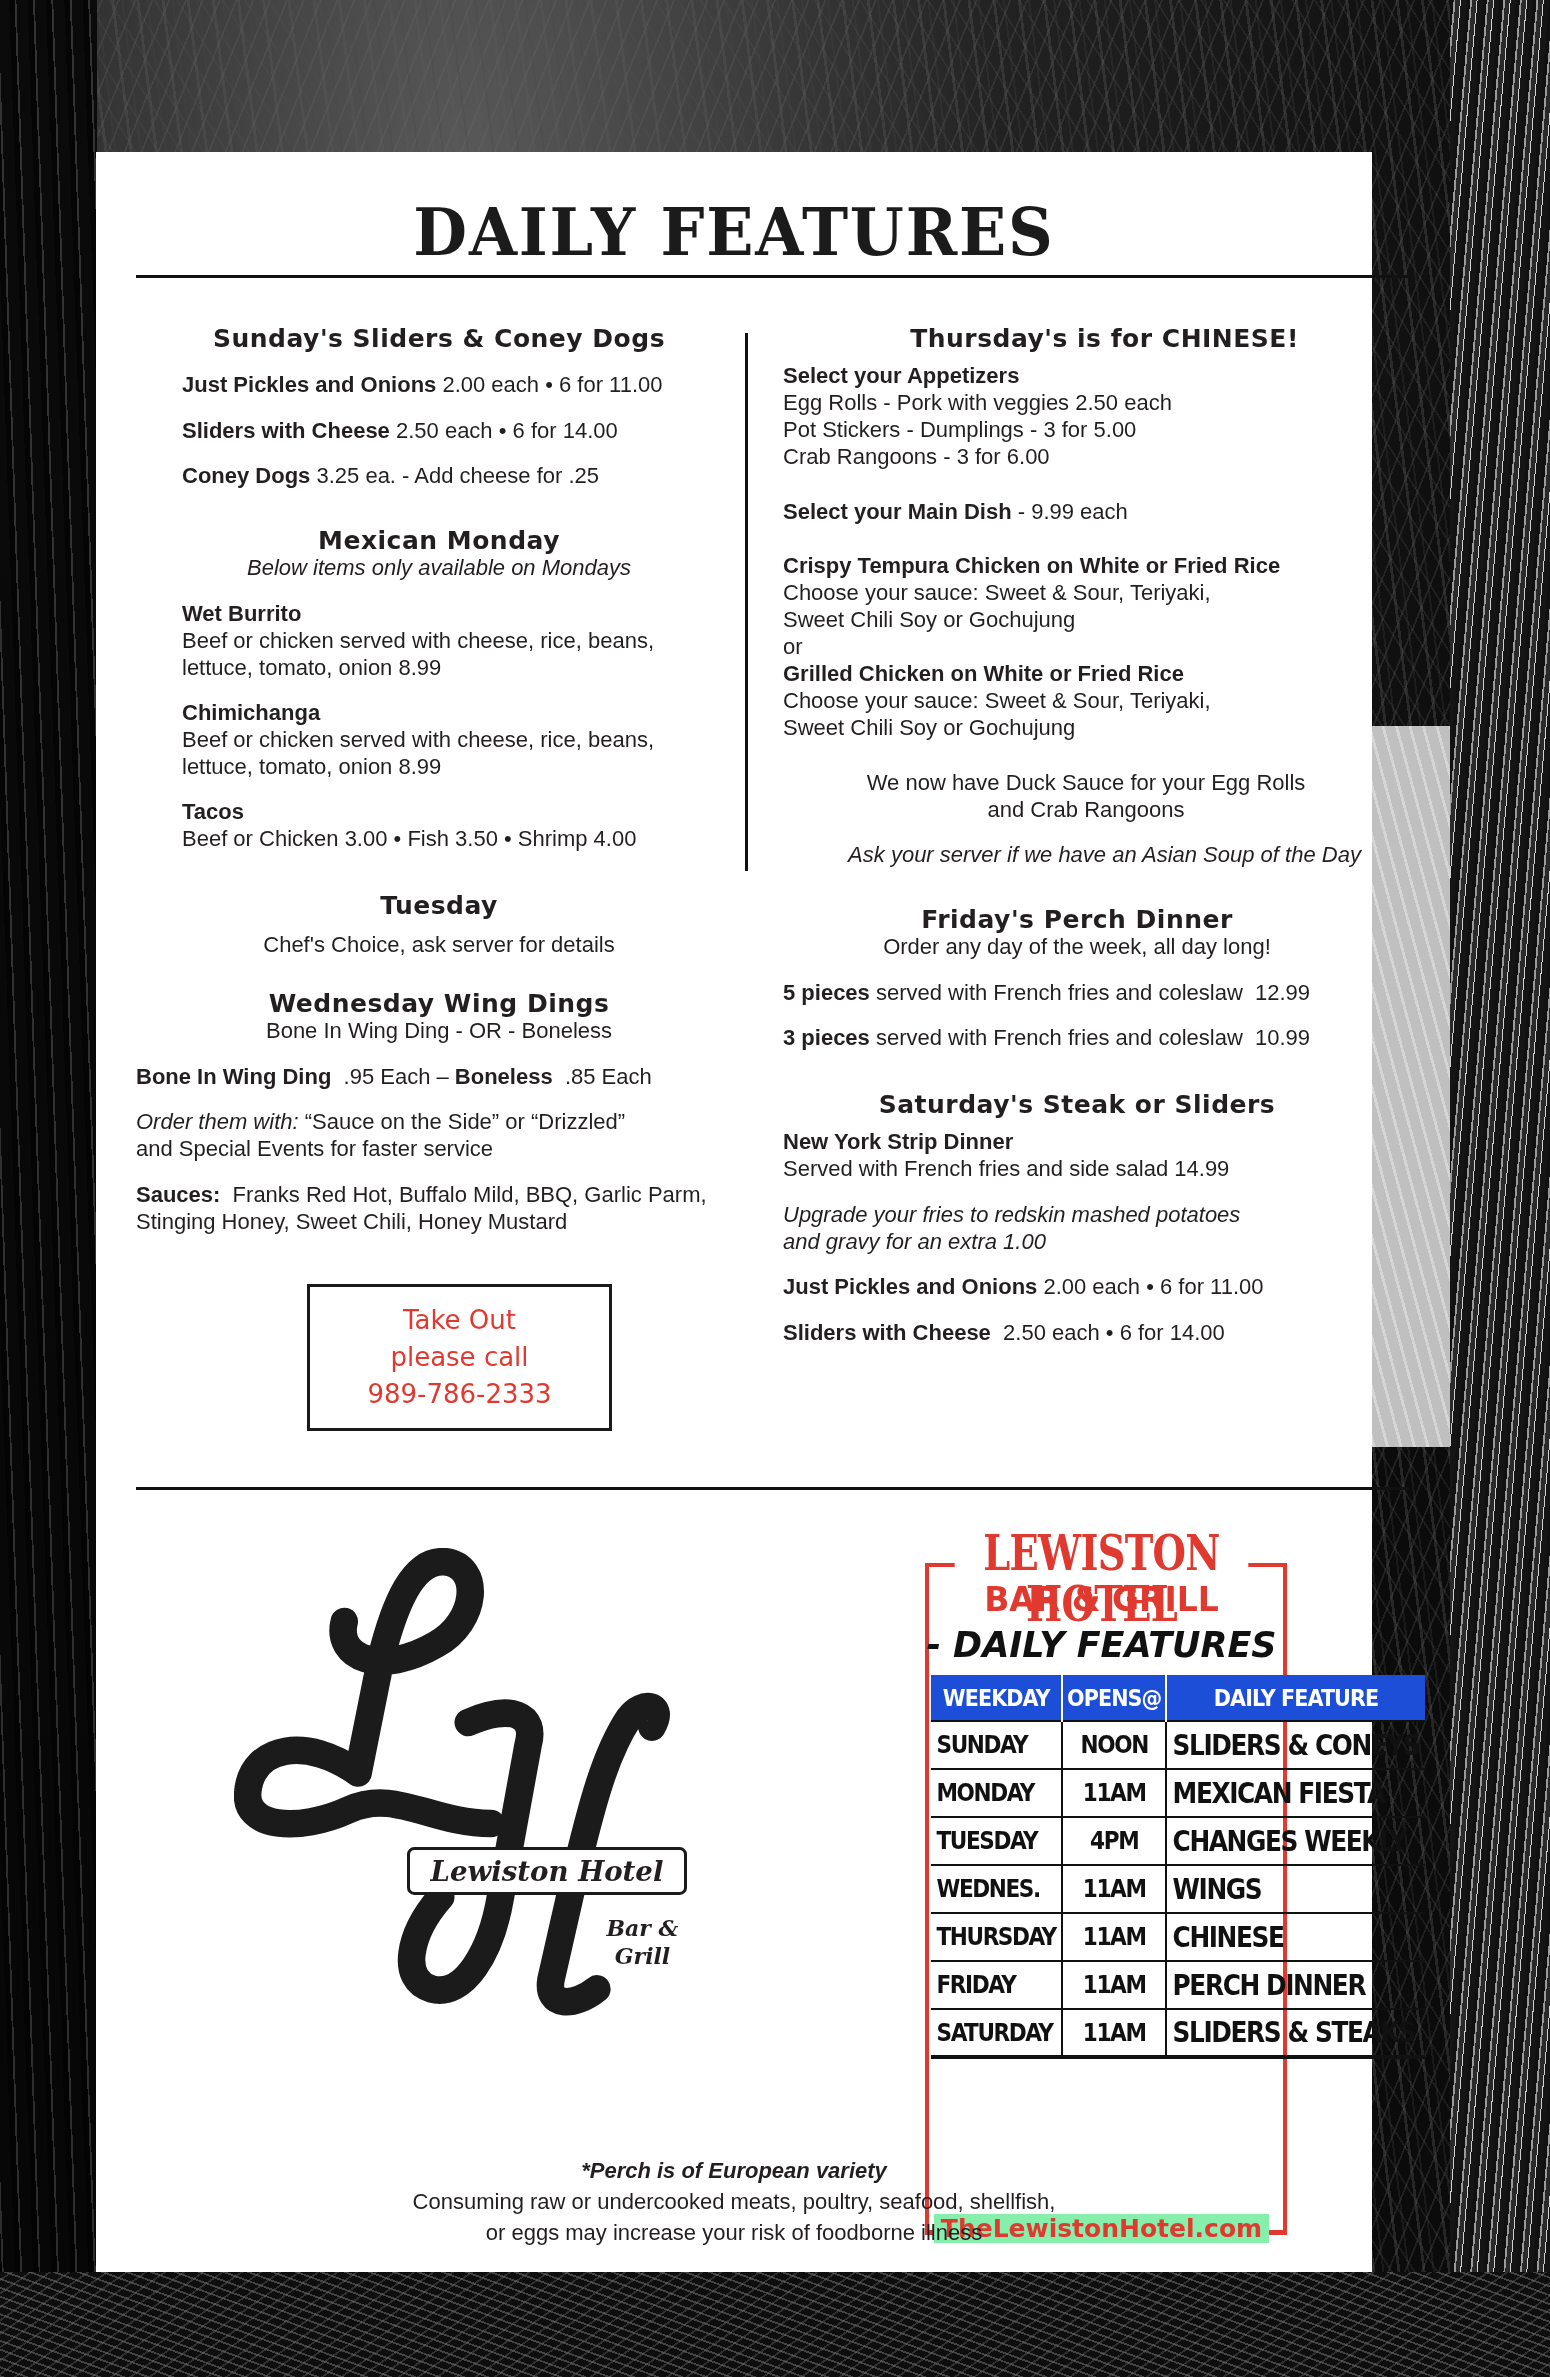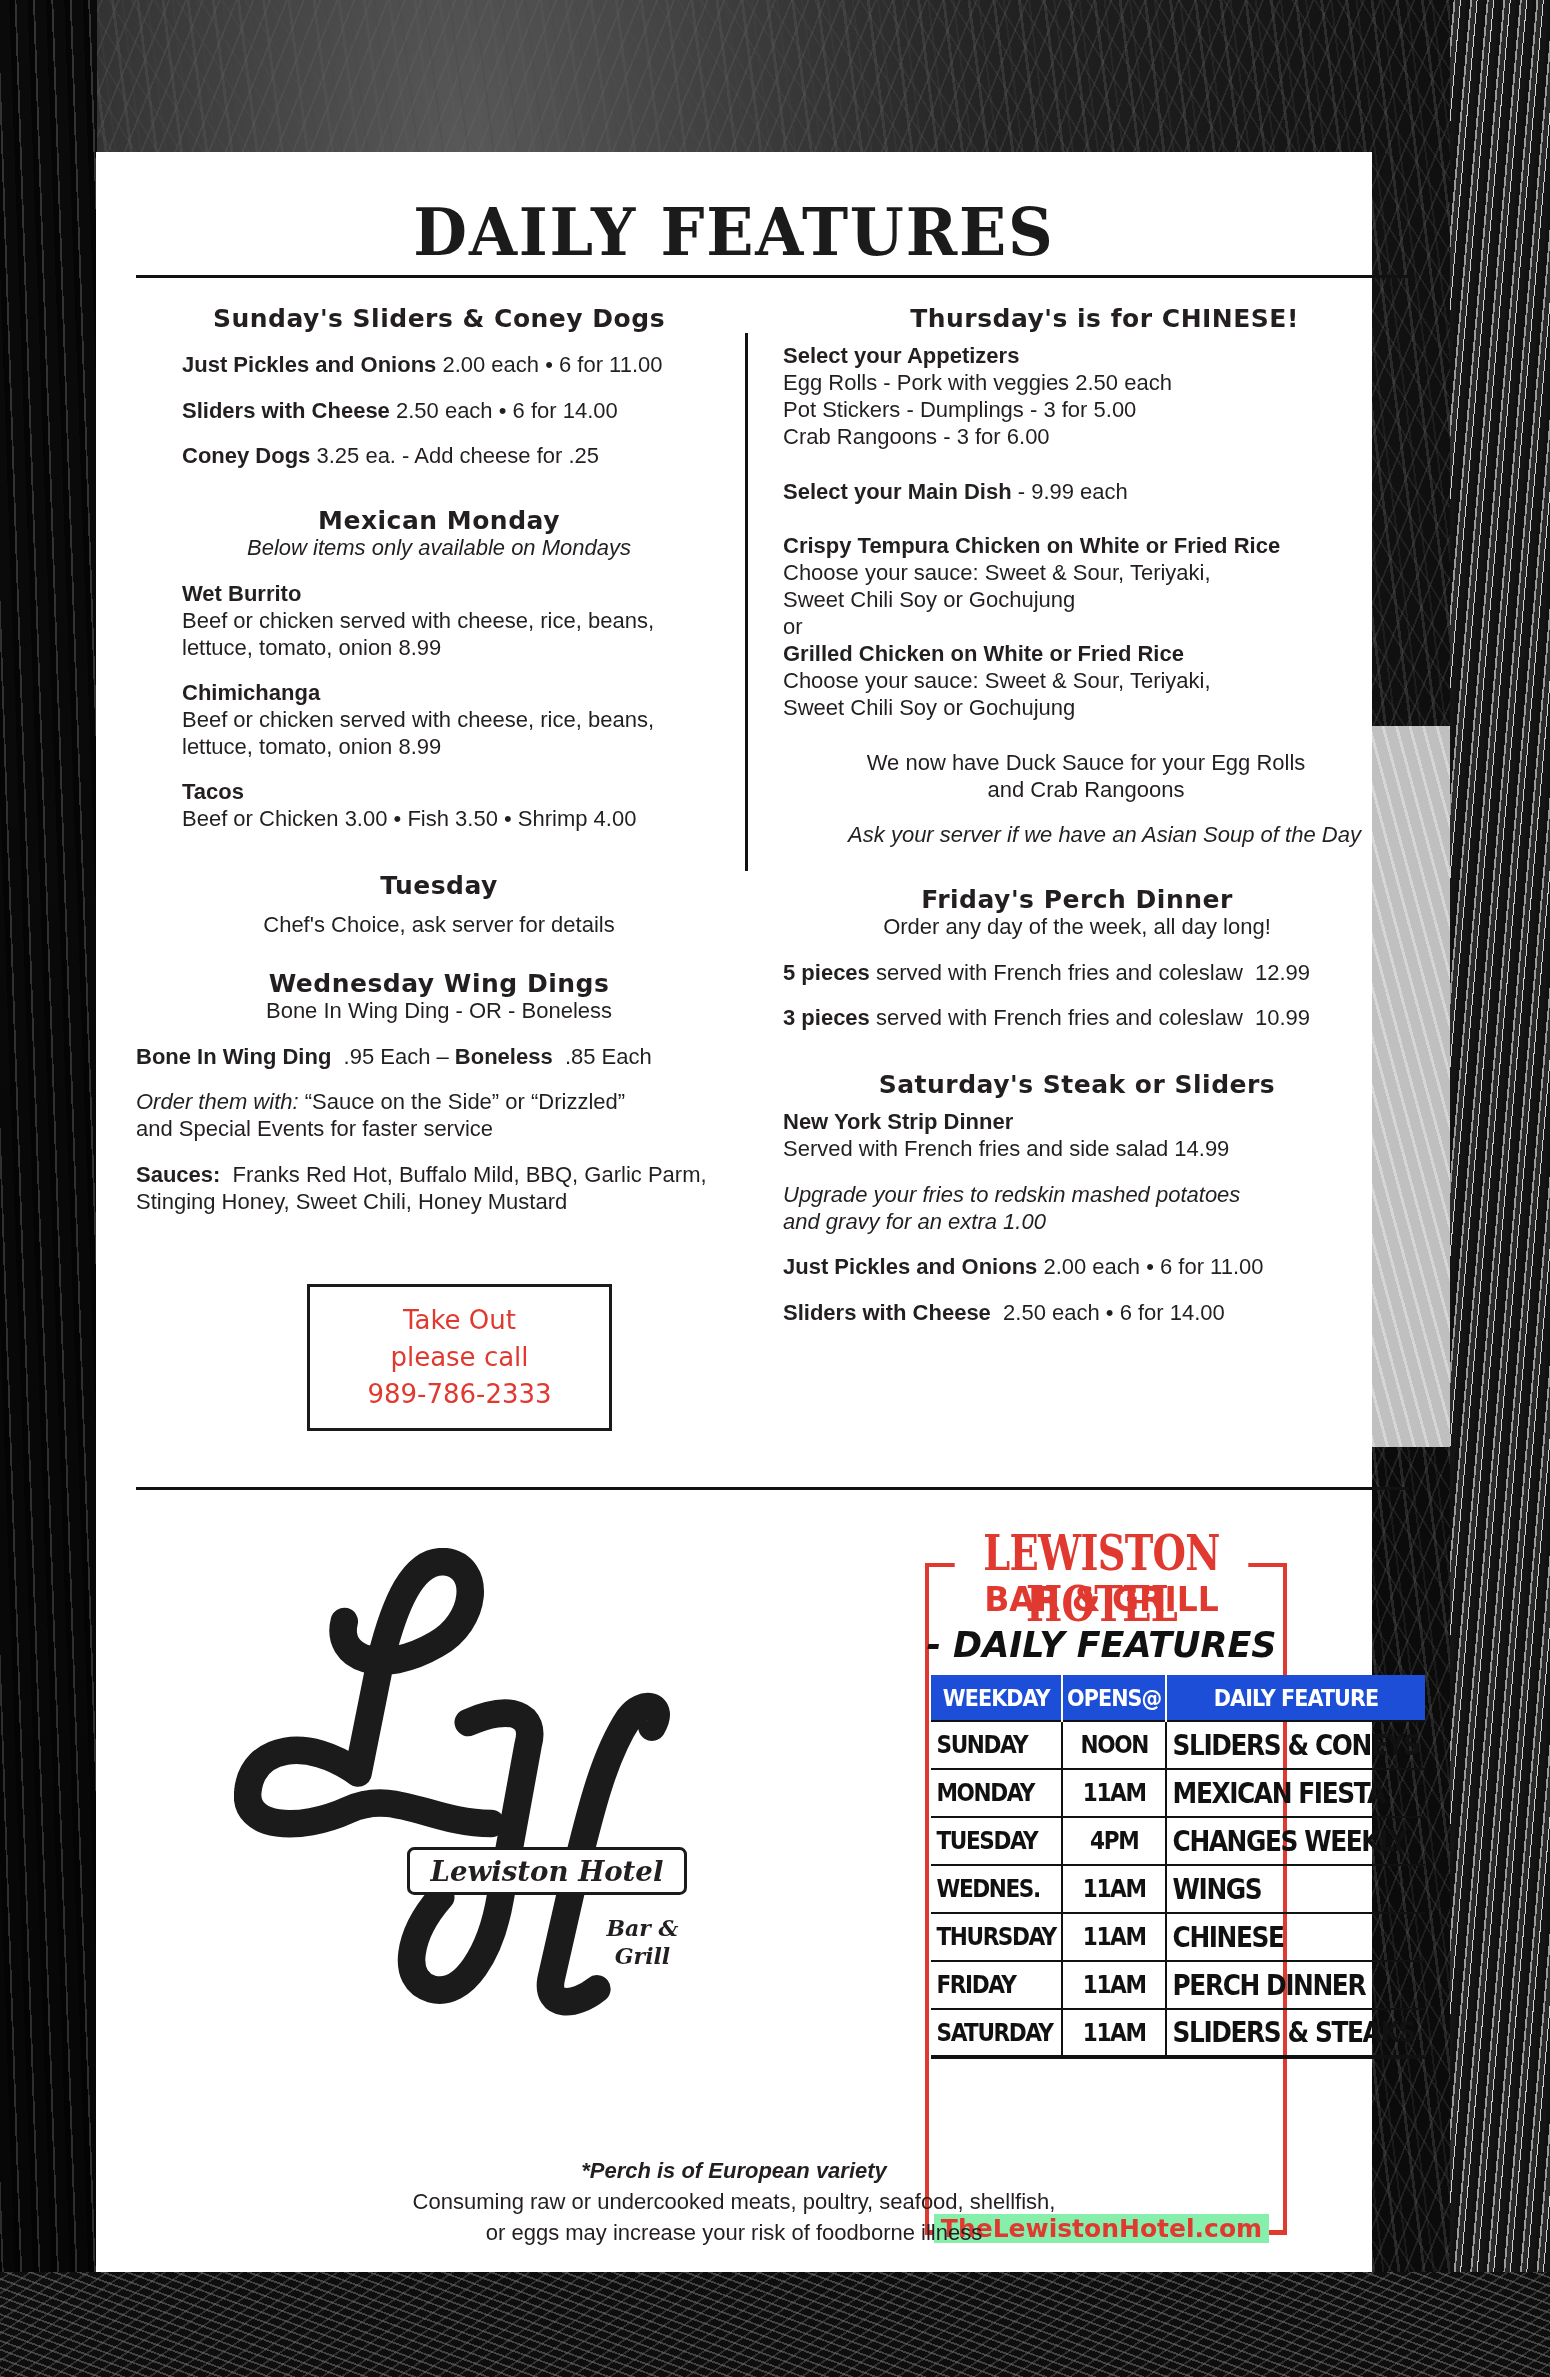--- a/index.html
+++ b/index.html
@@ -55,21 +55,21 @@
     text-align: center;
     font-family: "DejaVu Serif", "Liberation Serif", serif;
     font-size: 62px; font-weight: bold; letter-spacing: 1.8px;
     transform: scaleY(1.05);
     color: #1b1b1b;
   }
   .rule-top { position: absolute; left: 40px; width: 1273px; top: 123px; height: 2.8px; background: #111; }
   .rule-mid { position: absolute; left: 40px; width: 1273px; top: 1335px; height: 2.8px; background: #111; }
   .vdivider { position: absolute; left: 649px; top: 181px; width: 2.8px; height: 538px; background: #111; }
 
-  .col { position: absolute; font-size: 22px; line-height: 27px; }
+  .col { position: absolute; font-size: 22px; line-height: 27px; margin-top: 20px; }
   .col-left { left: 40px; width: 606px; top: 152px; }
   .col-right { left: 687px; width: 643px; top: 152px; }
 
   .sec-head {
     text-align: center; font-family: "DejaVu Sans", sans-serif; font-weight: bold;
     font-size: 25px; letter-spacing: 0.5px; line-height: 29px;
   }
   .center { text-align: center; }
   .italic { font-style: italic; }
   .b { font-weight: bold; }

